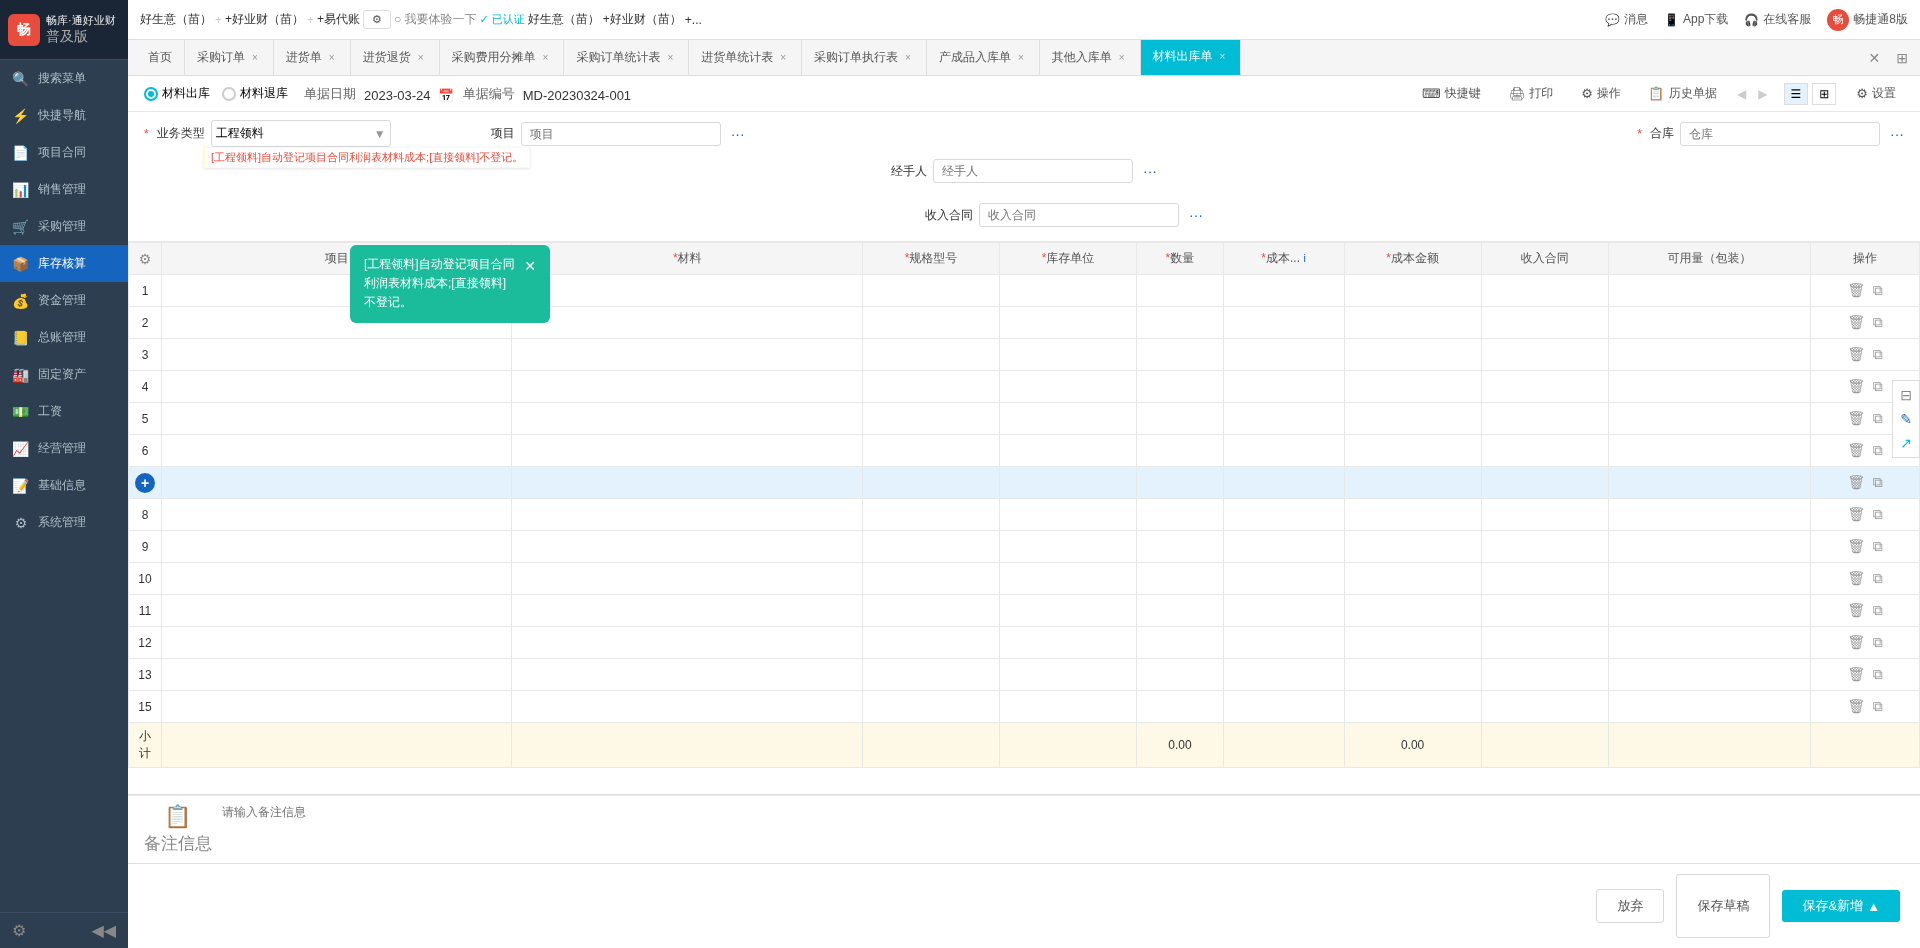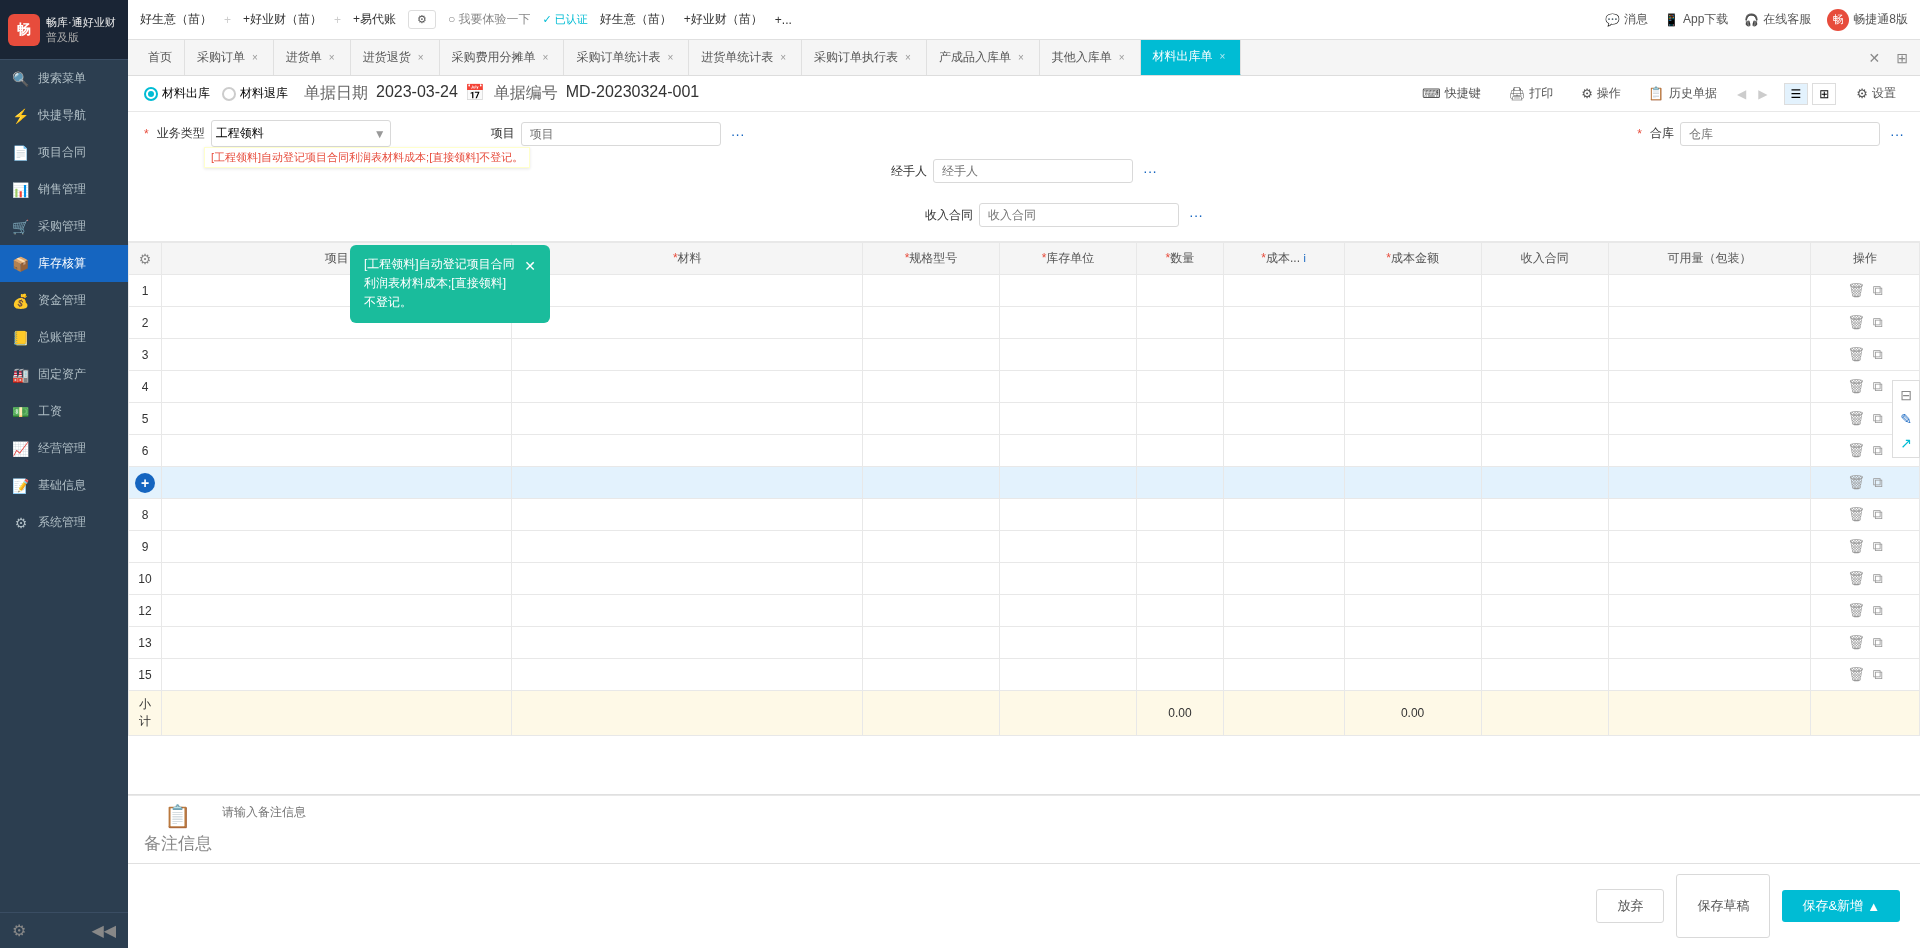--- a/index.html
+++ b/index.html
@@ -52,21 +52,21 @@
     .main { flex: 1; display: flex; flex-direction: column; overflow: hidden; }
 
     
     .topbar {
       background: white;
       border-bottom: 1px solid #e0e0e0;
       padding: 0 12px;
       display: flex; align-items: center; justify-content: space-between;
       height: 40px; flex-shrink: 0;
     }
-    .topbar-left { display: flex; align-items: center; gap: 12px; }
+    .topbar-left { display: flex; align-items: center; gap: 3px; }
     .topbar-link { color: #333; font-size: 12px; cursor: pointer; white-space: nowrap; }
     .topbar-sep { color: #ccc; }
     .topbar-btn {
       background: none; border: 1px solid #ddd; border-radius: 3px;
       padding: 2px 8px; cursor: pointer; font-size: 11px; color: #555;
     }
     .topbar-certified { color: #00bcd4; font-size: 11px; }
     .topbar-right { display: flex; align-items: center; gap: 16px; }
     .topbar-right-item { display: flex; align-items: center; gap: 4px; cursor: pointer; color: #555; font-size: 12px; }
 
@@ -99,21 +99,21 @@
     .toolbar-left { display: flex; align-items: center; gap: 16px; }
     .radio-group { display: flex; align-items: center; gap: 12px; }
     .radio-item { display: flex; align-items: center; gap: 4px; cursor: pointer; }
     .radio-dot {
       width: 14px; height: 14px; border-radius: 50%;
       border: 2px solid #ccc; display: flex; align-items: center; justify-content: center;
     }
     .radio-dot.checked { border-color: #00bcd4; }
     .radio-dot.checked::after { content: ''; width: 6px; height: 6px; background: #00bcd4; border-radius: 50%; }
 
-    .doc-info { display: flex; align-items: flex-start; gap: 8px; font-size: 16px; color: #555; }
+    .doc-info { display: flex; align-items: flex-end; gap: 8px; font-size: 13px; color: #555; }
     .doc-info-label { color: #666; }
     .doc-info-value { color: #333; font-weight: 500; }
     .doc-info-icon { color: #888; cursor: pointer; }
     .toolbar-right { display: flex; align-items: center; gap: 12px; }
     .toolbar-btn { display: flex; align-items: center; gap: 4px; cursor: pointer; color: #555; font-size: 12px; padding: 3px 8px; border-radius: 3px; }
     .toolbar-btn-icon { font-size: 13px; }
 
     
     .form-area {
       background: white;
@@ -238,21 +238,21 @@
     }
   </style>
 </head>
 <body>
 
 <div class="sidebar">
   <div class="sidebar-logo">
     <div class="sidebar-logo-icon">畅</div>
     <div>
       <div style="font-size:11px;color:#eee">畅库·通好业财</div>
-      <div style="font-size:11px;color:#aaa">普及版</div>
+      <div style="font-size:14px;color:#aaa">普及版</div>
     </div>
   </div>
   <div class="sidebar-nav">
     <div class="sidebar-item">
       <span class="sidebar-item-icon">🔍</span>
       <span>搜索菜单</span>
     </div>
     <div class="sidebar-item">
       <span class="sidebar-item-icon">⚡</span>
       <span>快捷导航</span>
@@ -671,20 +671,36 @@
             <td></td>
           <td></td>
             <td></td>
             <td></td>
           <td class="action-cell">
             <button class="action-btn">🗑</button>
             <button class="action-btn">⧉</button>
           </td>
         </tr>
         <tr>
+          <td class="row-num">11</td>
+          <td></td>
+            <td></td>
+            <td></td>
+          <td></td>
+            <td></td>
+            <td></td>
+          <td></td>
+            <td></td>
+            <td></td>
+          <td class="action-cell">
+            <button class="action-btn">🗑</button>
+            <button class="action-btn">⧉</button>
+          </td>
+        </tr>
+        <tr>
           <td class="row-num">12</td>
           <td></td>
             <td></td>
             <td></td>
           <td></td>
             <td></td>
             <td></td>
           <td></td>
             <td></td>
             <td></td>

